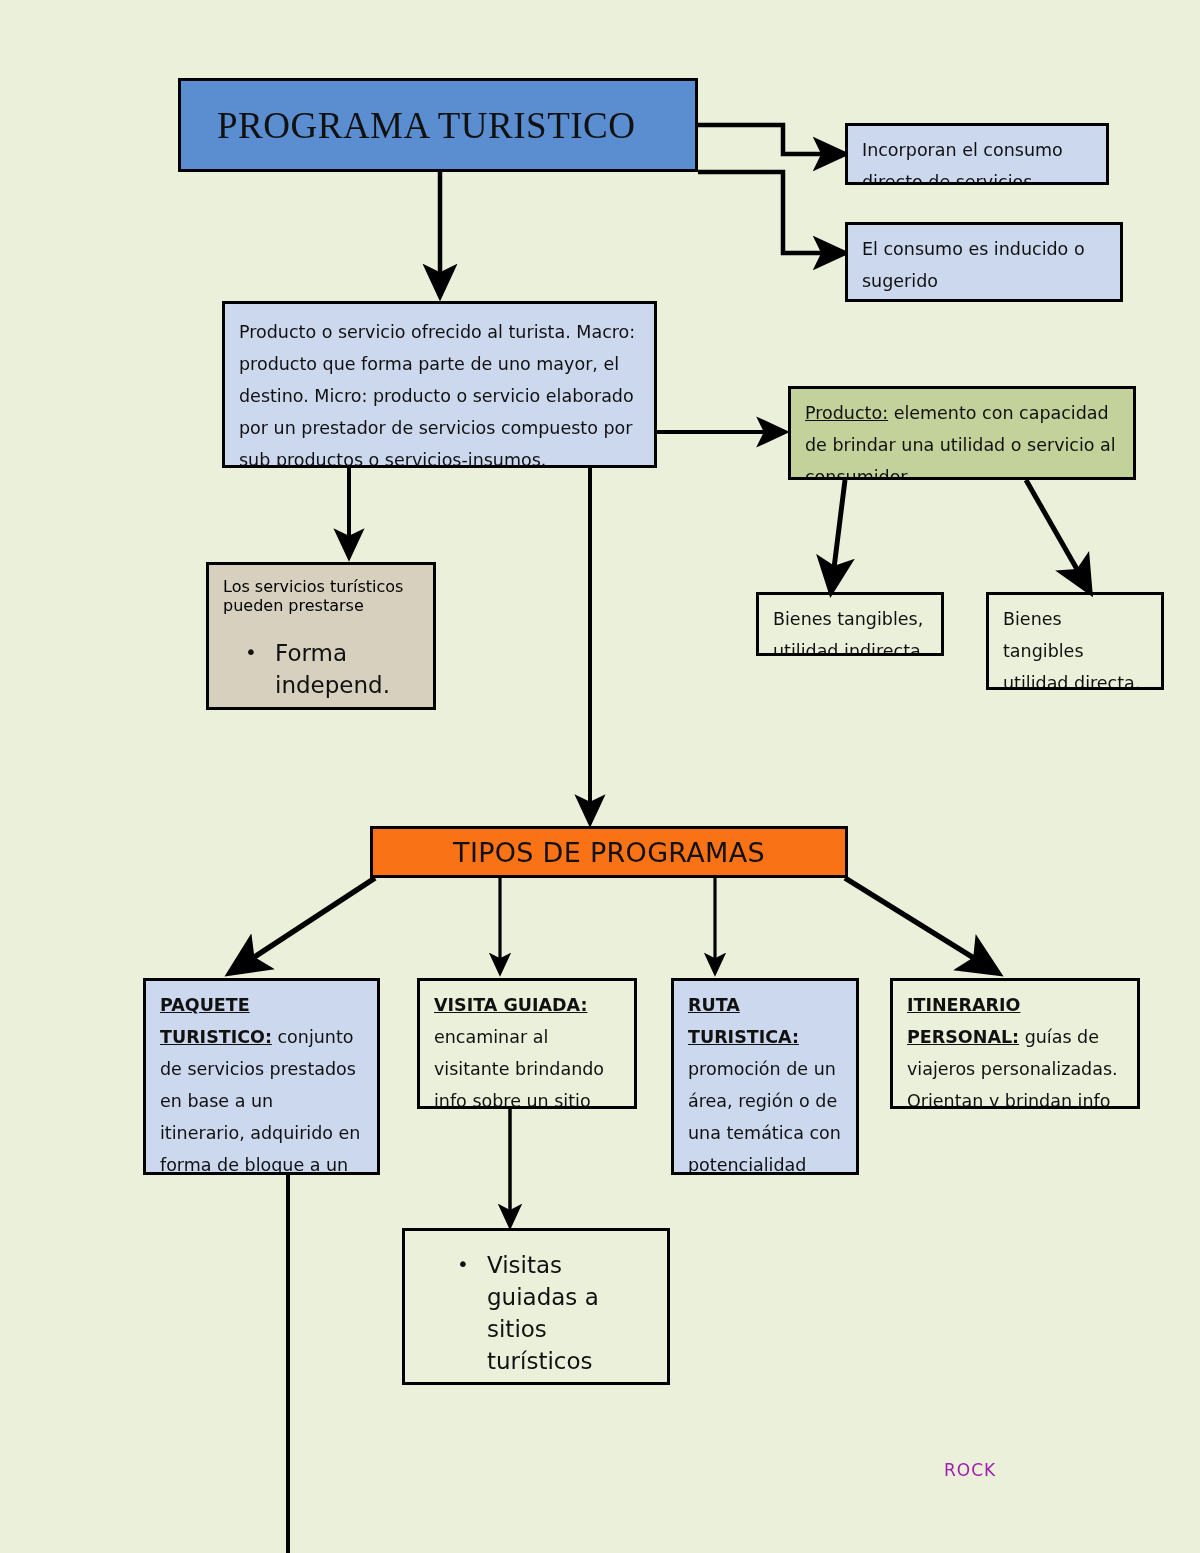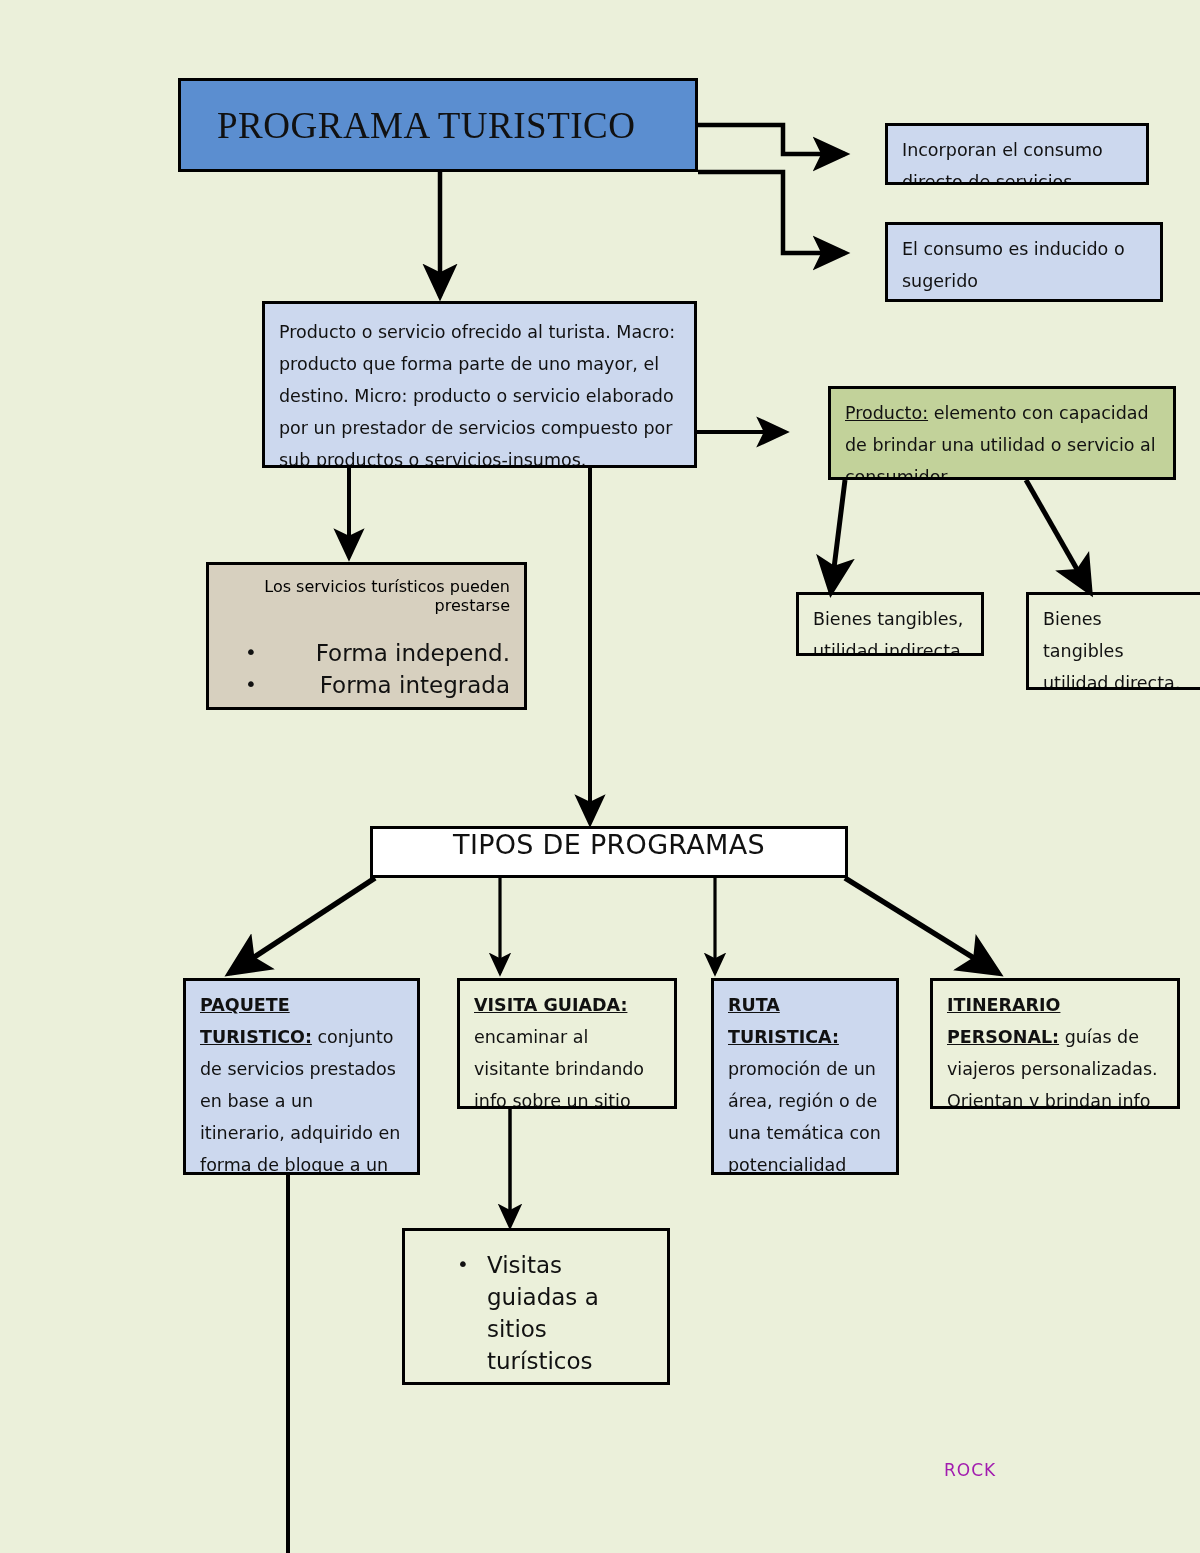--- a/index.html
+++ b/index.html
@@ -46,35 +46,34 @@
   }
   .title-box .txt {
     font-size: 37px;
     color: #111;
     letter-spacing: 0.5px;
     padding-left: 36px;
     font-weight: normal;
   }
 
   .tipos-box {
-    background: #ffffff;
+    background: #f97316;
     display: flex;
-    align-items: flex-start;
+    align-items: center;
     justify-content: center;
   }
   .tipos-box .txt {
     font-size: 27px;
     color: #111;
     letter-spacing: 0.3px;
   }
 
   
   .body-box {
     padding: 12px 14px 10px 14px;
-    margin-left: 40px;
   }
   .body-box .txt,
   .body-box .line {
     font-size: 17.5px;
     line-height: 32px;
     color: #111;
   }
   .fill-blue   { background: #ccd8ee; }
   .fill-green  { background: #c2d29a; }
   .fill-tan    { background: #d7d0bf; }
@@ -173,21 +172,21 @@
   </div>
 
   <div class="node body-box fill-blue" style="left:222px; top:301px; width:435px; height:167px;">
     <span class="txt">Producto o servicio ofrecido al turista. Macro: producto que forma parte de uno mayor, el destino. Micro: producto o servicio elaborado por un prestador de servicios compuesto por sub productos o servicios-insumos.</span>
   </div>
 
   <div class="node body-box fill-green" style="left:788px; top:386px; width:348px; height:94px; padding-top:8px;">
     <span class="txt"><span class="hdr-plain">Producto:</span><span> elemento con capacidad de brindar una utilidad o servicio al consumidor.</span></span>
   </div>
 
-  <div class="node fill-tan" style="left:206px; top:562px; width:321px; height:148px; padding:12px 14px;text-align:right;">
+  <div class="node fill-tan" style="left:206px; top:562px; width:230px; height:148px; padding:12px 14px;">
     <span class="txt">Los servicios turísticos pueden prestarse</span>
     <div class="bul-gap"></div>
     <ul class="bul">
       <li>Forma independ.</li>
       <li>Forma integrada</li>
     </ul>
   </div>
 
   <div class="node body-box fill-none" style="left:756px; top:592px; width:188px; height:64px; padding-top:8px;">
     <span class="txt">Bienes tangibles, utilidad indirecta</span>

